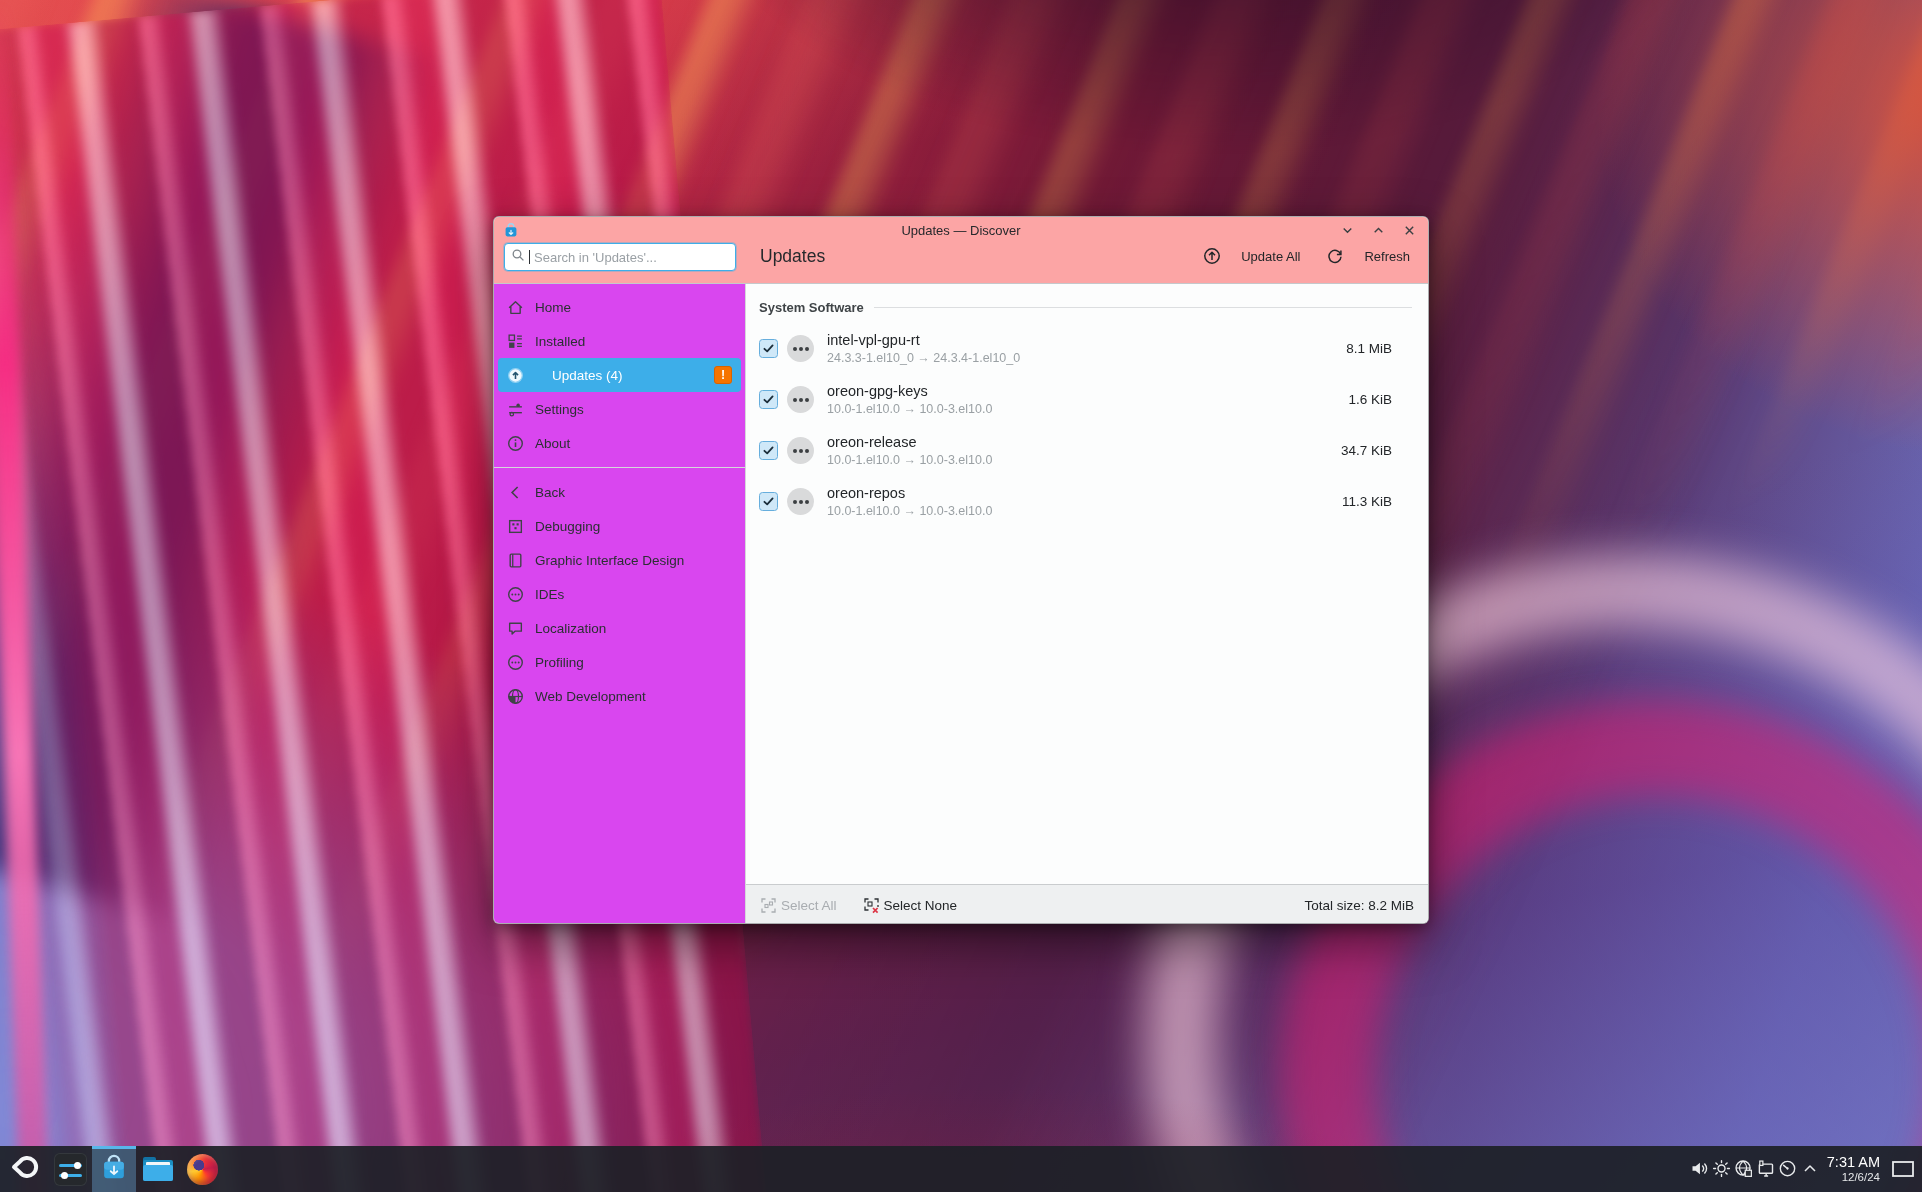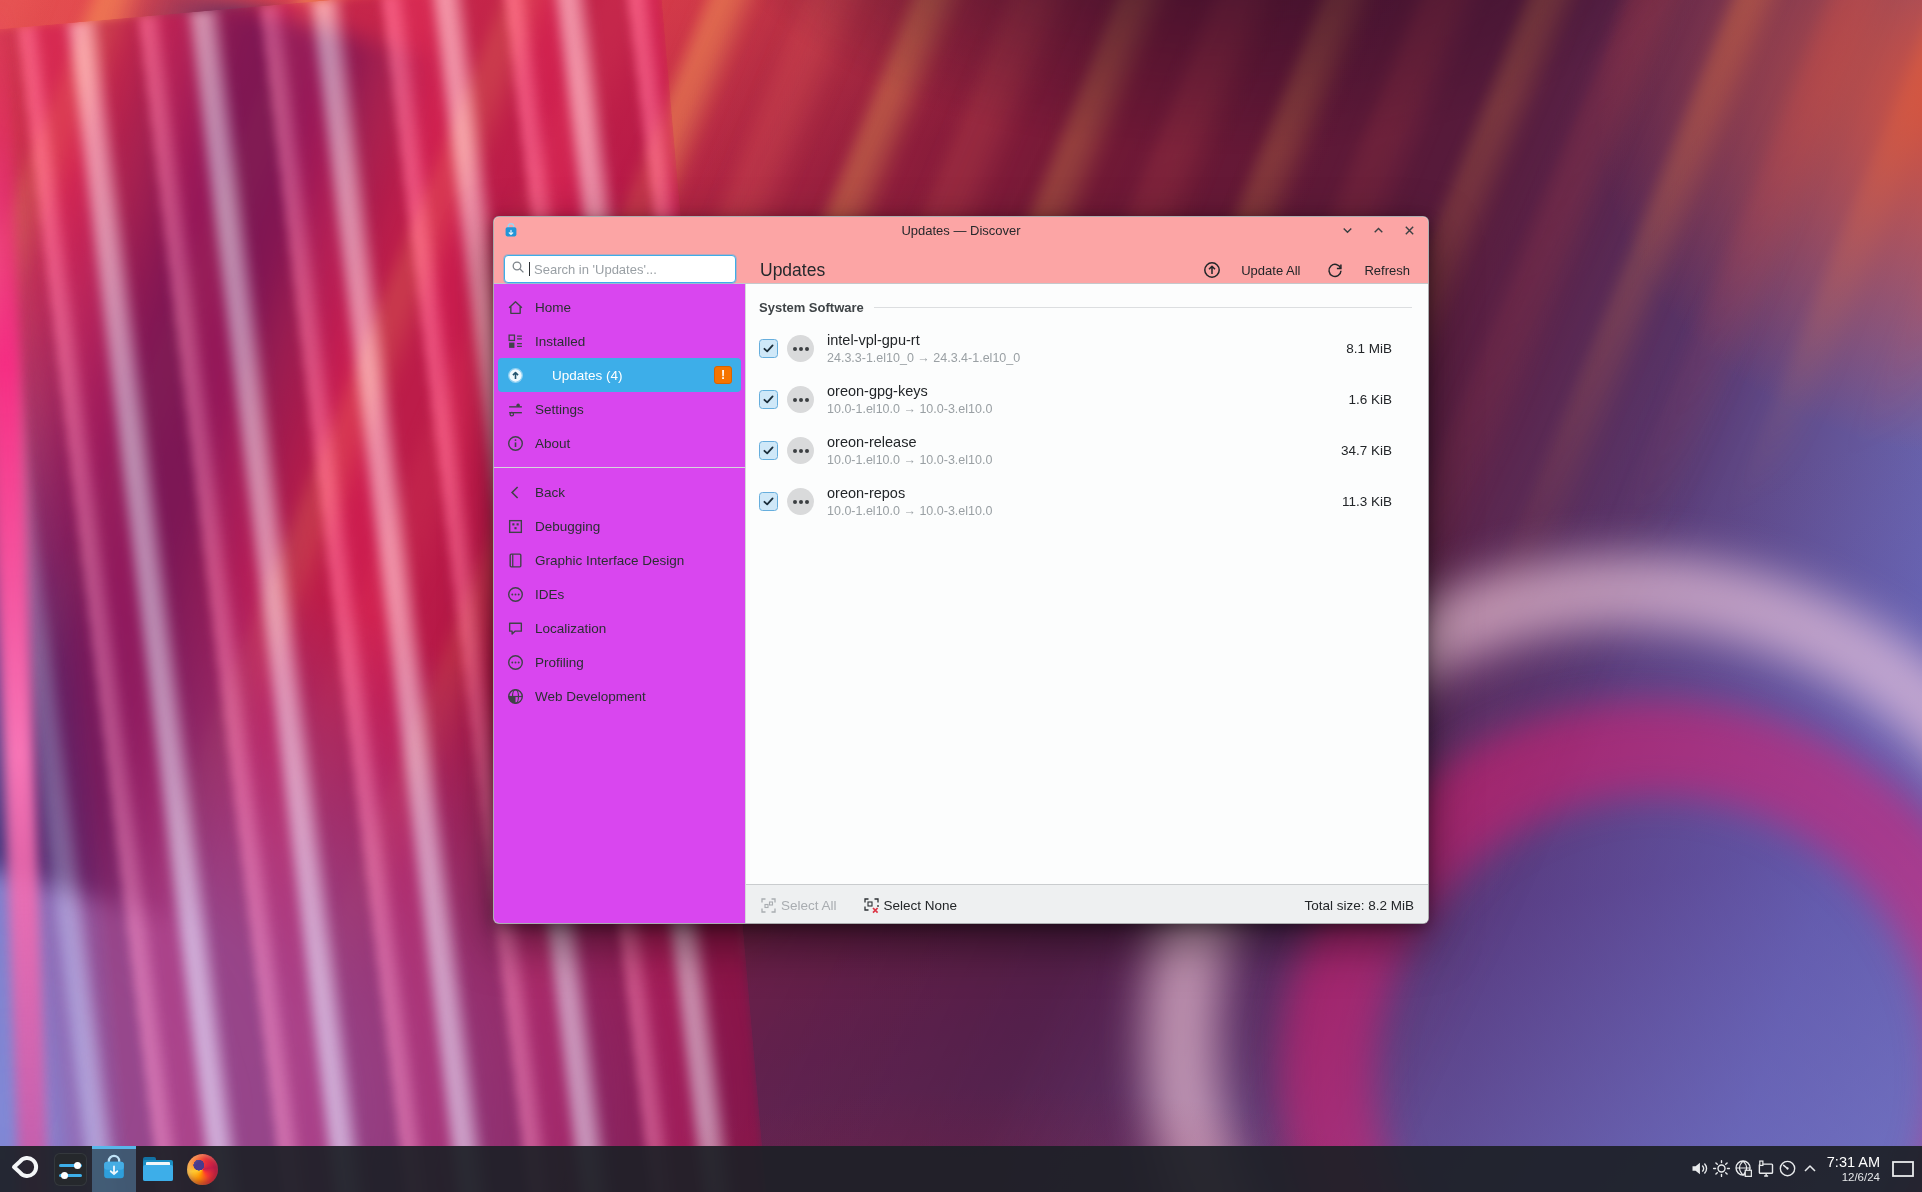--- a/index.html
+++ b/index.html
@@ -65,21 +65,21 @@
     background:#fcfdfd;border-radius:6px;overflow:hidden;
     border:1px solid rgba(20,24,28,.35);box-sizing:border-box;
     box-shadow:0 18px 48px rgba(0,0,0,.5), 0 4px 14px rgba(0,0,0,.35);
   }
   .win-header{background:#fca5a5;border-bottom:1px solid #c5c8cb;}
   .titlebar{height:26px;position:relative;display:flex;align-items:center;justify-content:center;}
   .titlebar-icon{position:absolute;left:9px;top:5px;width:16px;height:16px;}
   .titlebar-title{font-size:13px;color:#26292c;}
   .titlebar-controls{position:absolute;right:12px;top:0;height:26px;display:flex;align-items:center;gap:17px;}
   .win-ctl{width:14px;height:14px;display:flex;align-items:center;justify-content:center;cursor:default;}
-  .toolbar{height:40px;display:flex;align-items:flex-end;}
+  .toolbar{height:40px;display:flex;align-items:flex-start;}
   .toolbar-left{width:252px;flex:0 0 252px;box-sizing:border-box;padding:0 10px;}
   .search-field{
     height:26px;background:#fff;border:1px solid #3daee9;border-radius:4px;
     box-shadow:0 0 0 1px rgba(61,174,233,.35);
     display:flex;align-items:center;padding:0 6px;gap:4px;
   }
   .search-caret{width:1px;height:14px;background:#2a2e32;}
   .search-placeholder{font-size:13px;color:#9aa0a5;white-space:nowrap;overflow:hidden;}
   .toolbar-main{flex:1;display:flex;align-items:center;padding:0 12px 0 14px;}
   .page-title{font-size:17.5px;color:#26292c;}

